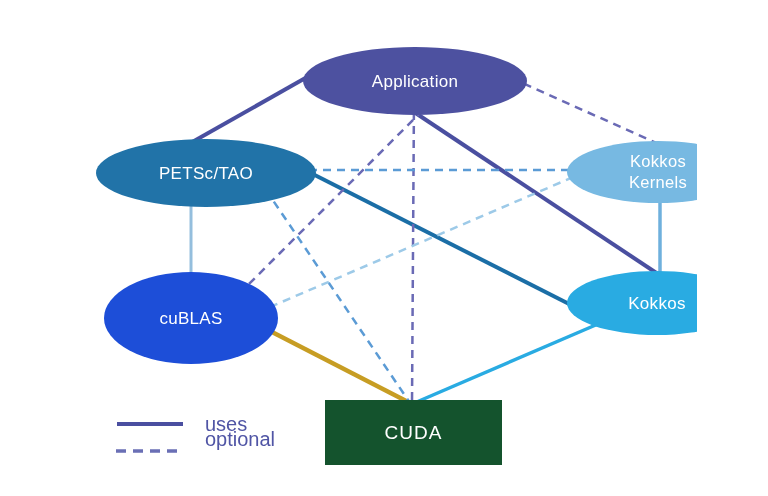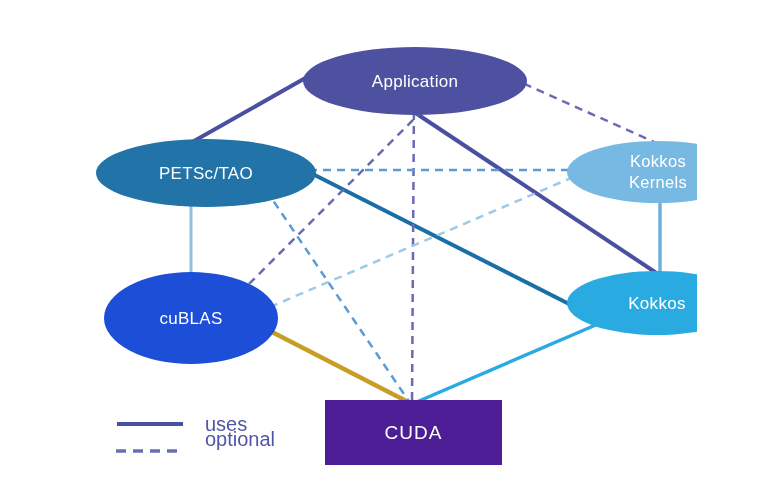--- a/index.html
+++ b/index.html
@@ -21,21 +21,21 @@
     letter-spacing:0.3px;
     line-height:21px;
     z-index:2;
   }
   .ellipse { border-radius:50%; }
   .node-application   { left:303px; top:47px;  width:224px; height:68px; background:#4d51a0; }
   .node-petsc         { left:96px;  top:139px; width:220px; height:68px; background:#2173a8; }
   .node-kokkoskernels { left:567px; top:141px; width:182px; height:62px; background:#77b9e2; font-size:16.5px; }
   .node-cublas        { left:104px; top:272px; width:174px; height:92px; background:#1d4ed8; }
   .node-kokkos        { left:567px; top:271px; width:180px; height:64px; background:#29abe2; }
-  .node-cuda          { left:325px; top:400px; width:177px; height:65px; background:#4c1d95; font-size:19px; letter-spacing:1px; }
+  .node-cuda          { left:325px; top:400px; width:177px; height:65px; background:#14532d; font-size:19px; letter-spacing:1px; }
   .legend-label {
     position:absolute;
     left:205px;
     color:#5055a5;
     font-size:20px;
     z-index:2;
   }
   .legend-uses     { top:413px; }
   .legend-optional { top:428px; }
 </style>

